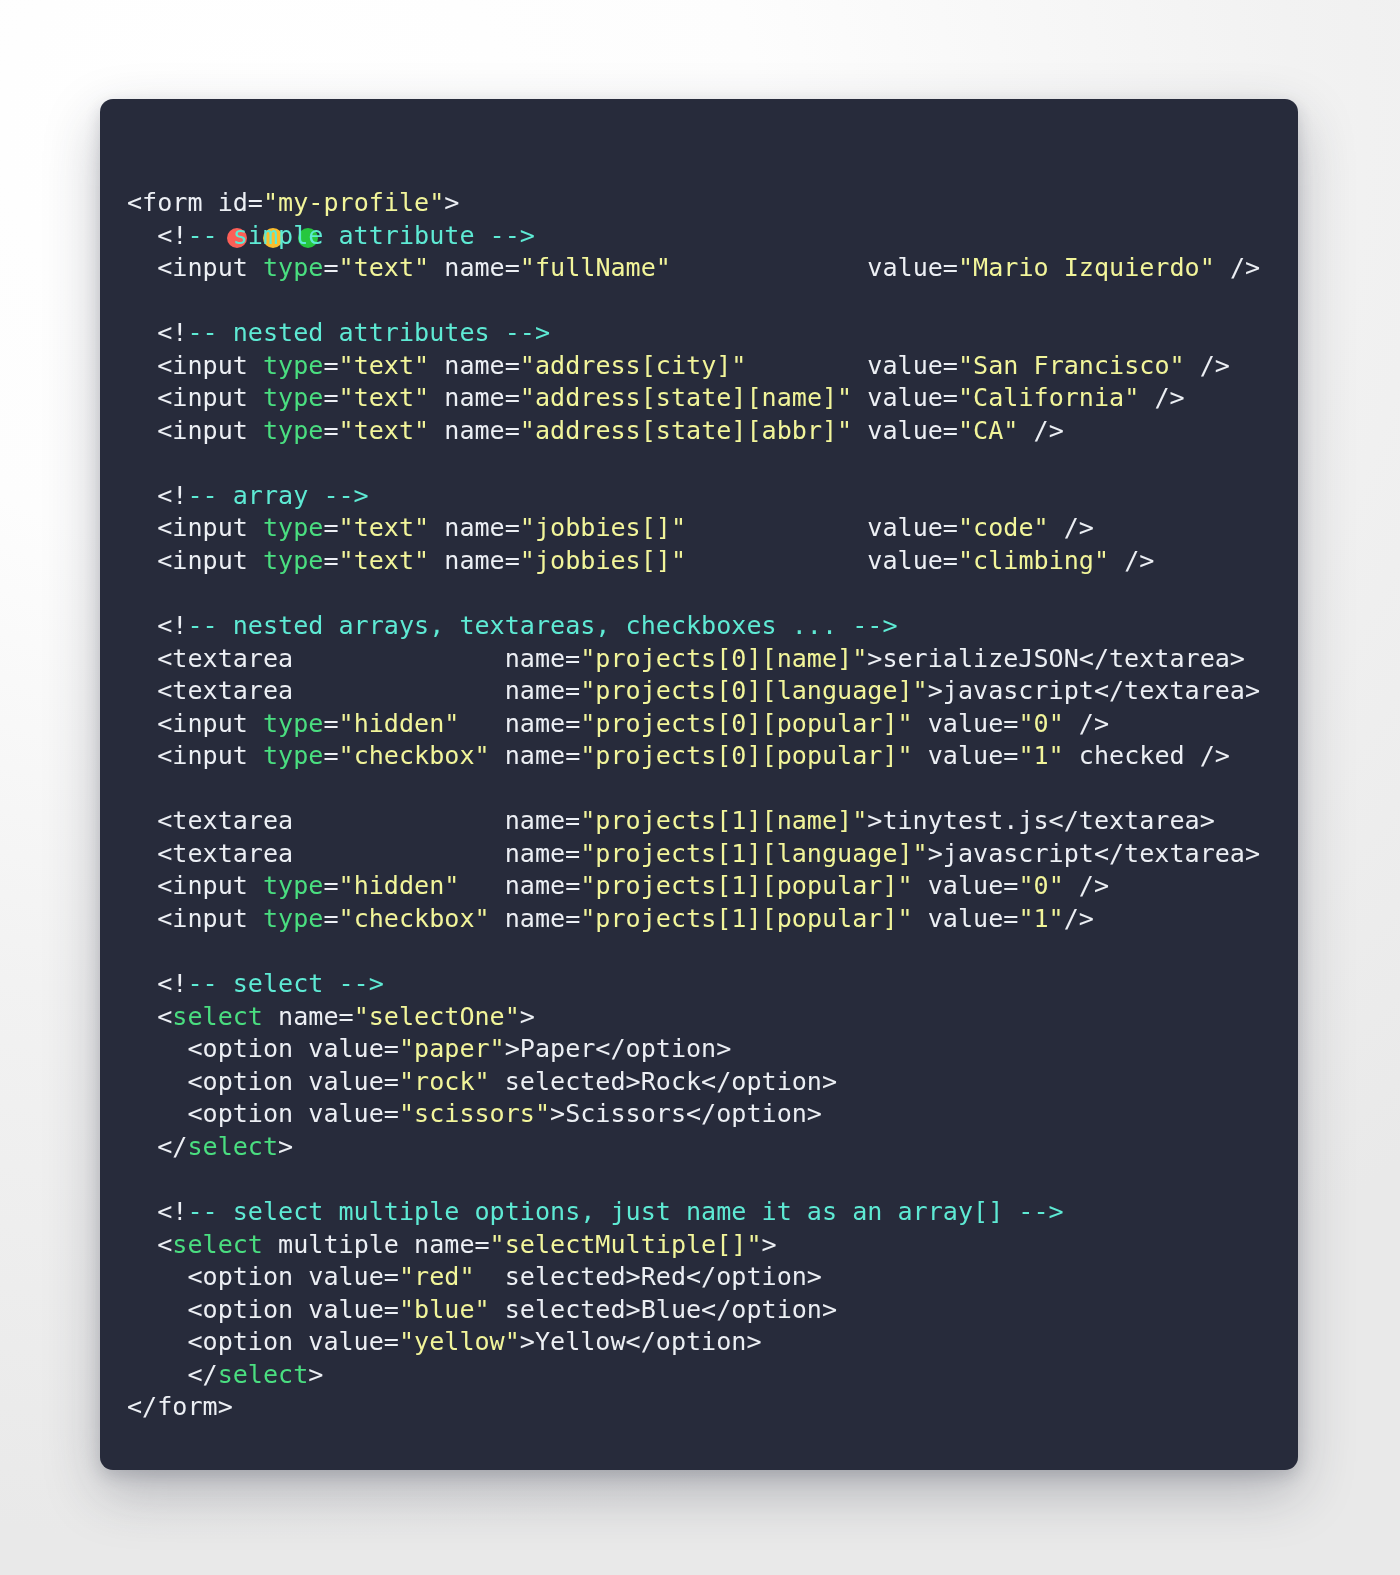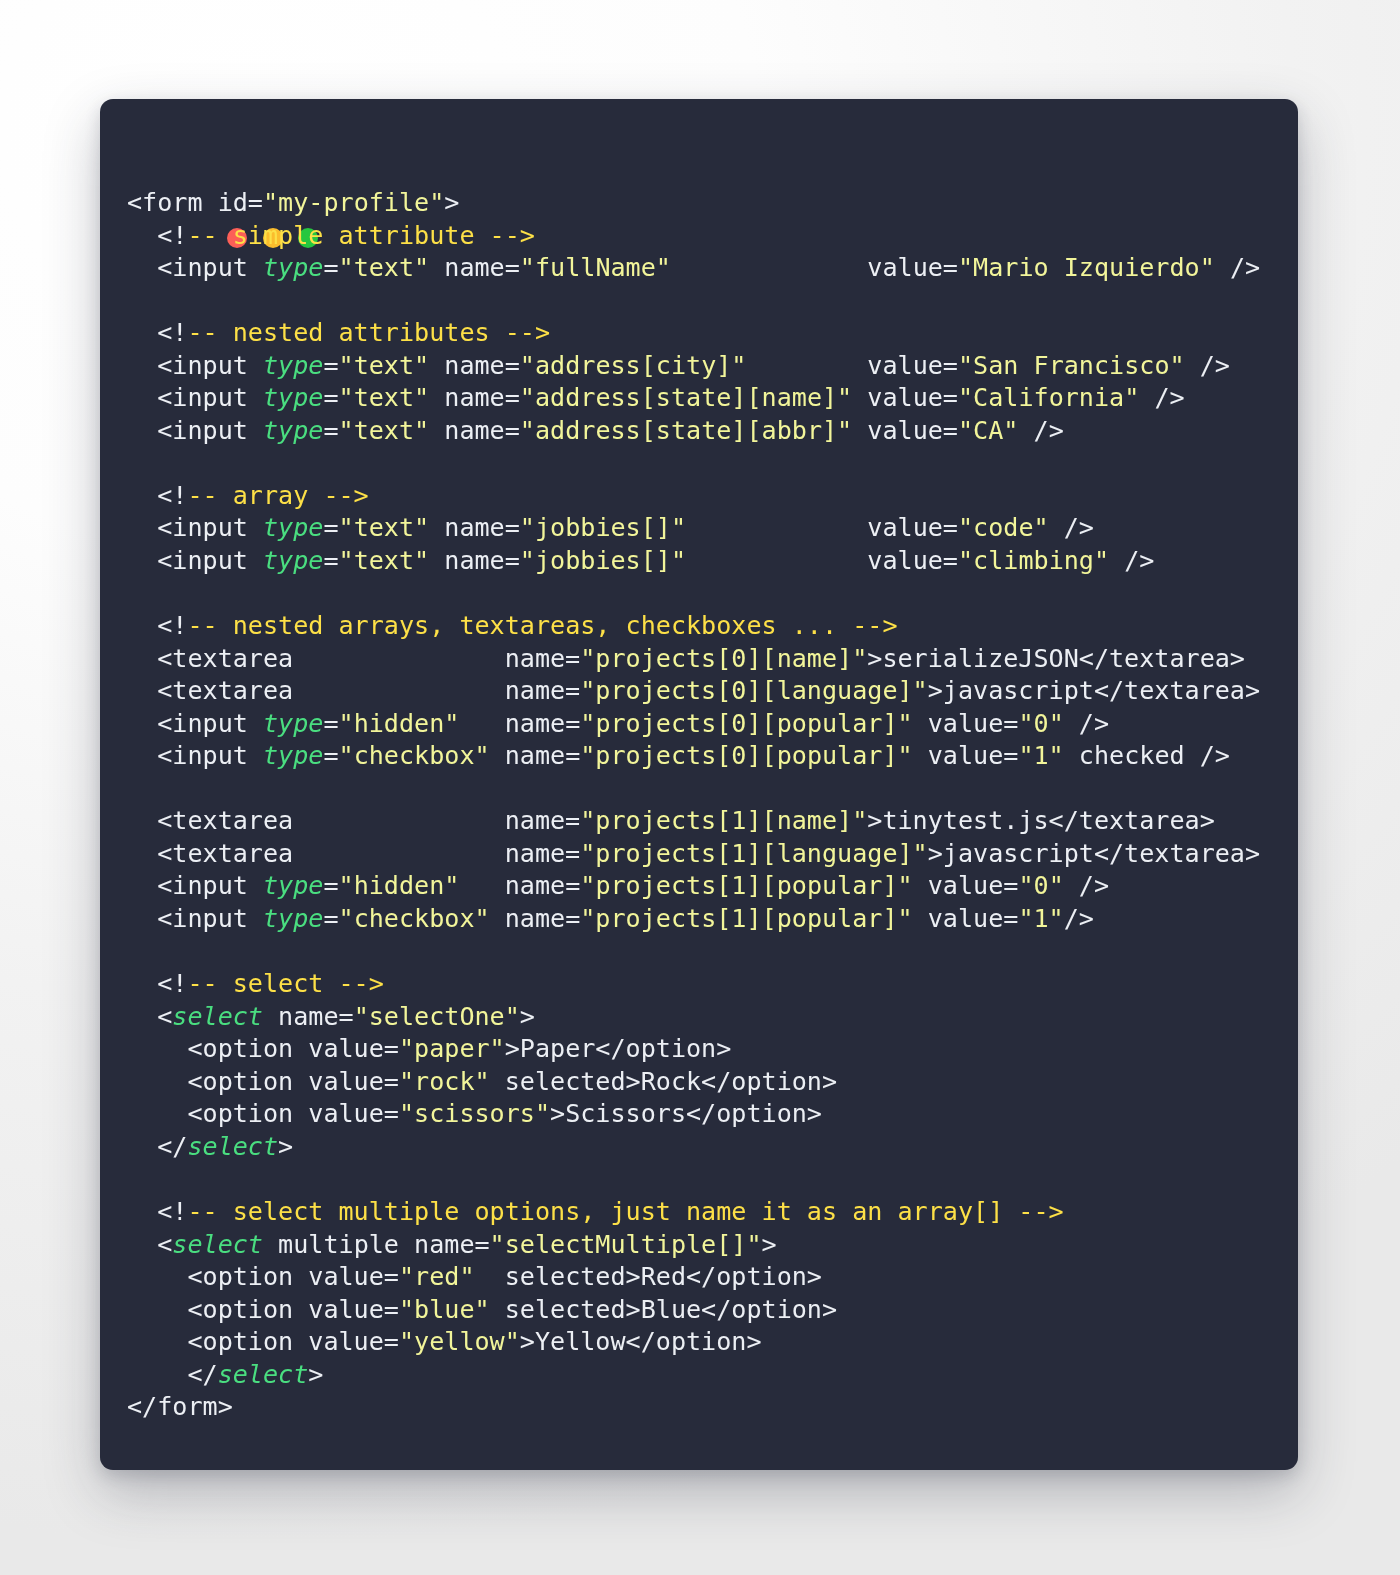--- a/index.html
+++ b/index.html
@@ -58,23 +58,23 @@
     font-size: 25.1px;
     line-height: 32.55px;
     color: #eceff4;
     white-space: pre;
     letter-spacing: 0px;
     font-weight: 400;
     -webkit-font-smoothing: antialiased;
   }
   #code .ln { display: block; min-height: 32.55px; }
   .pl      { color: #eceff4; }  
-  .tag     { color: #4ade80; font-style: italic; }  
+  .tag     { color: #4ade80; }  
   .str     { color: #f2f59a; }  
-  .cmt     { color: #fde047; }  
+  .cmt     { color: #5eead4; }  
 </style>
 </head>
 <body>
 
 <div id="page-bg"></div>
 
 <div id="window">
 
   <div id="titlebar"></div>
 

